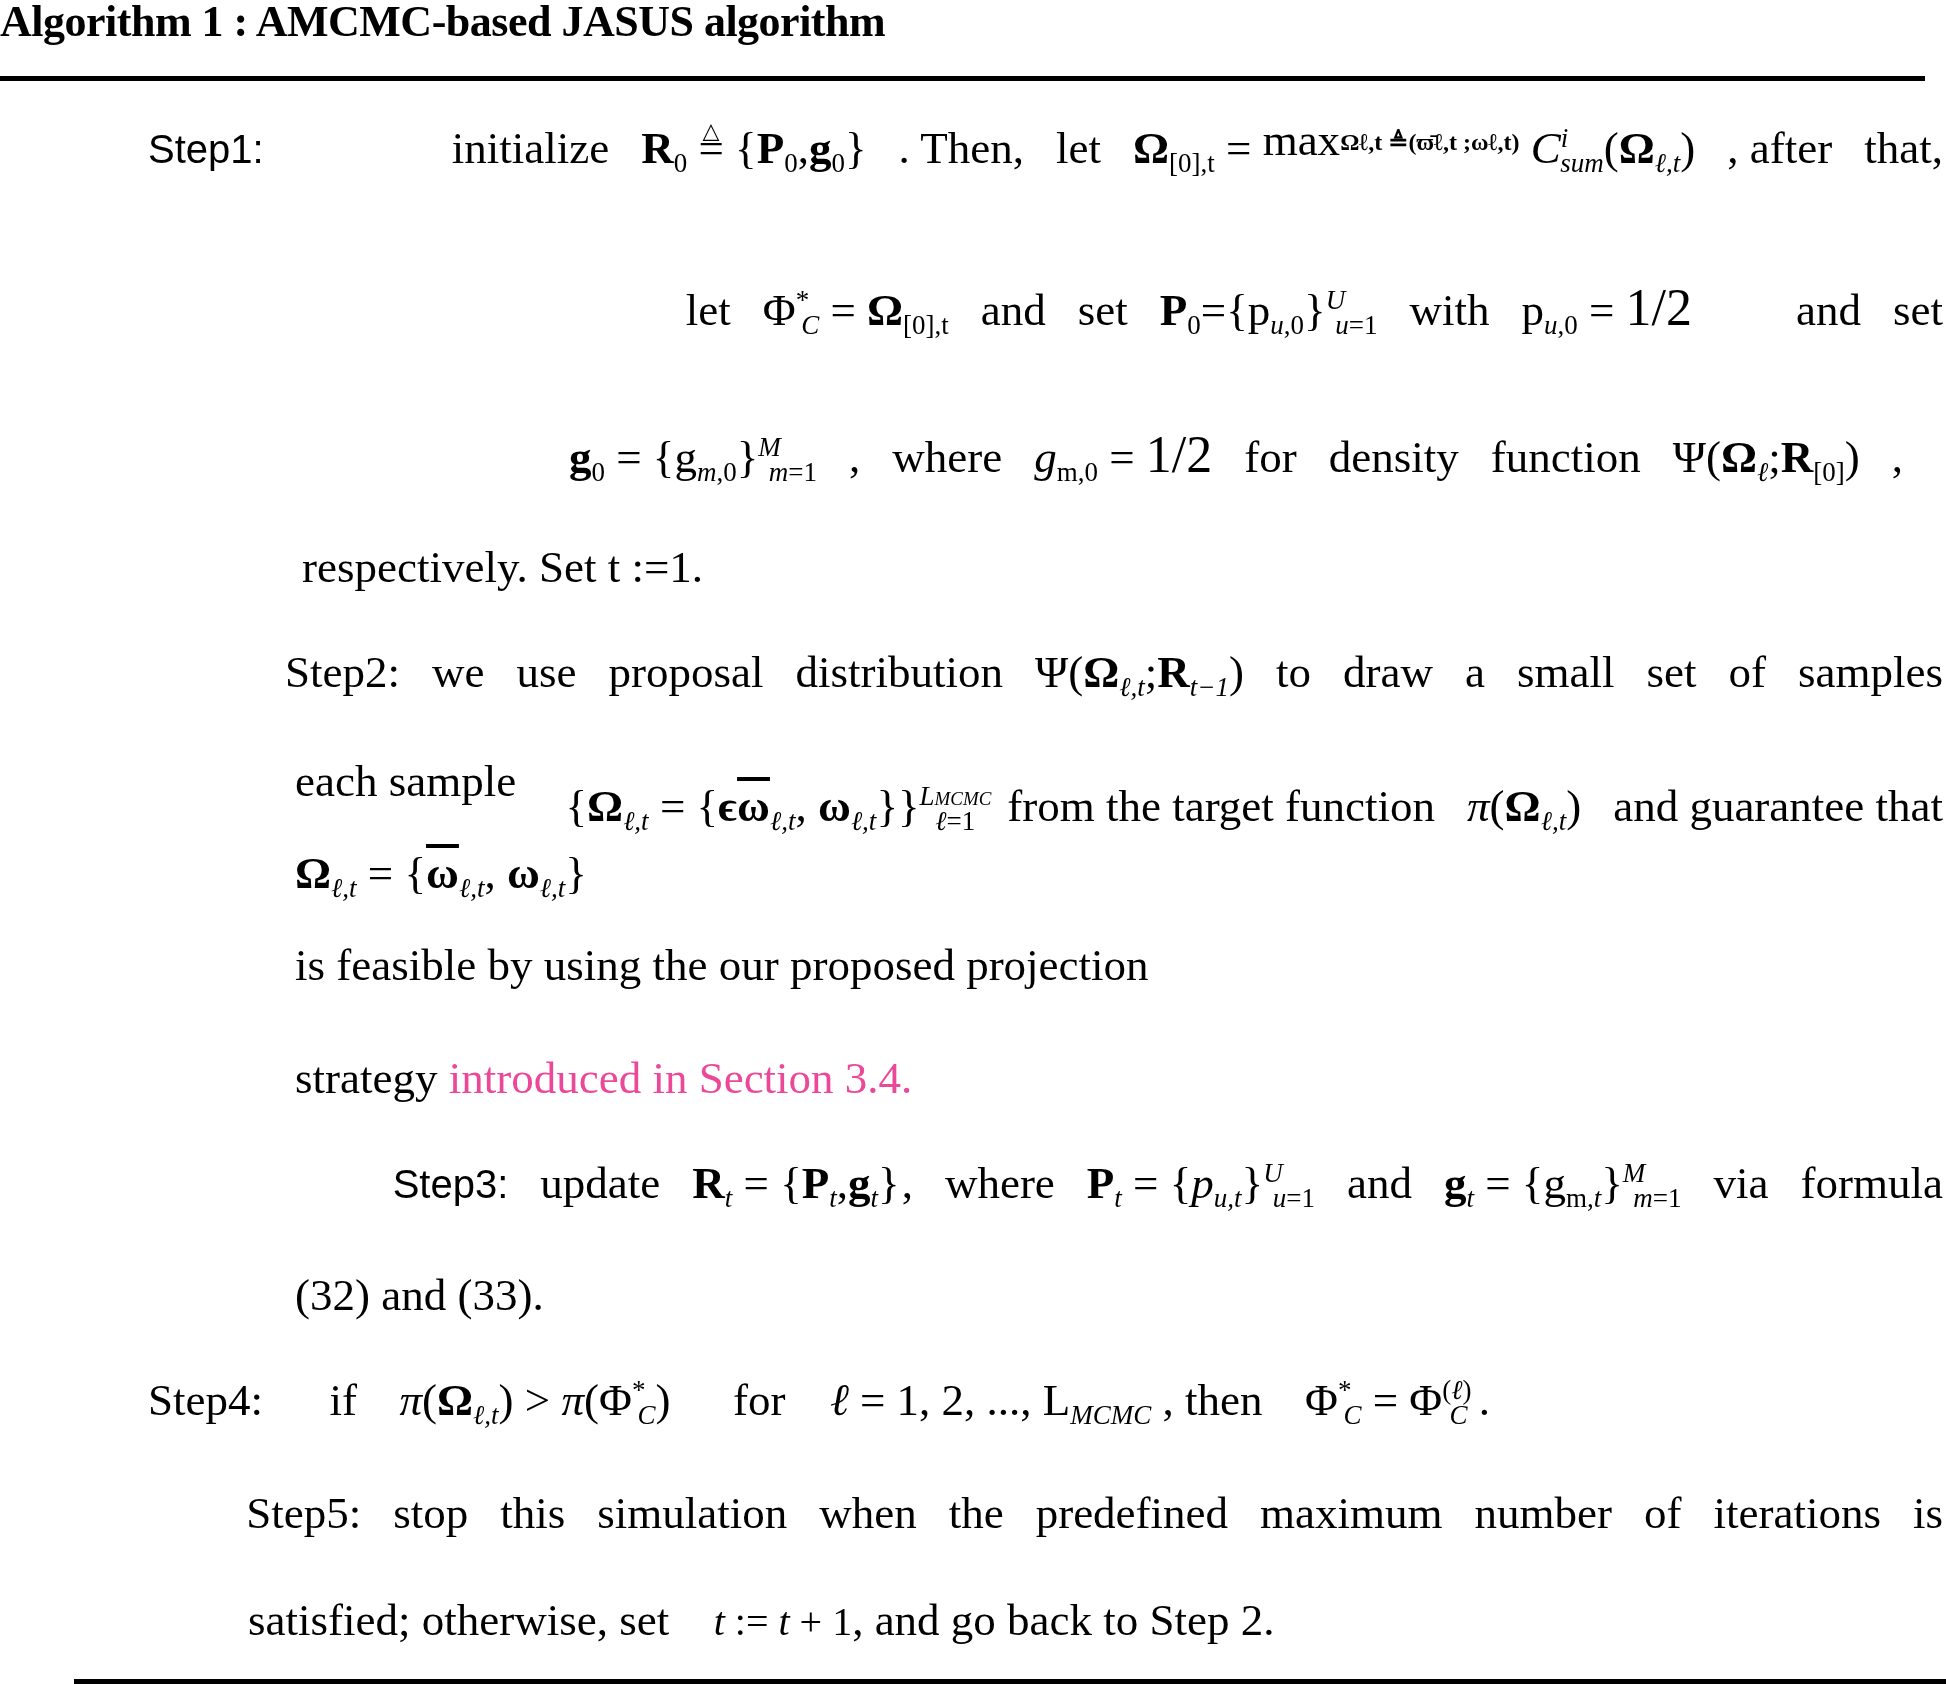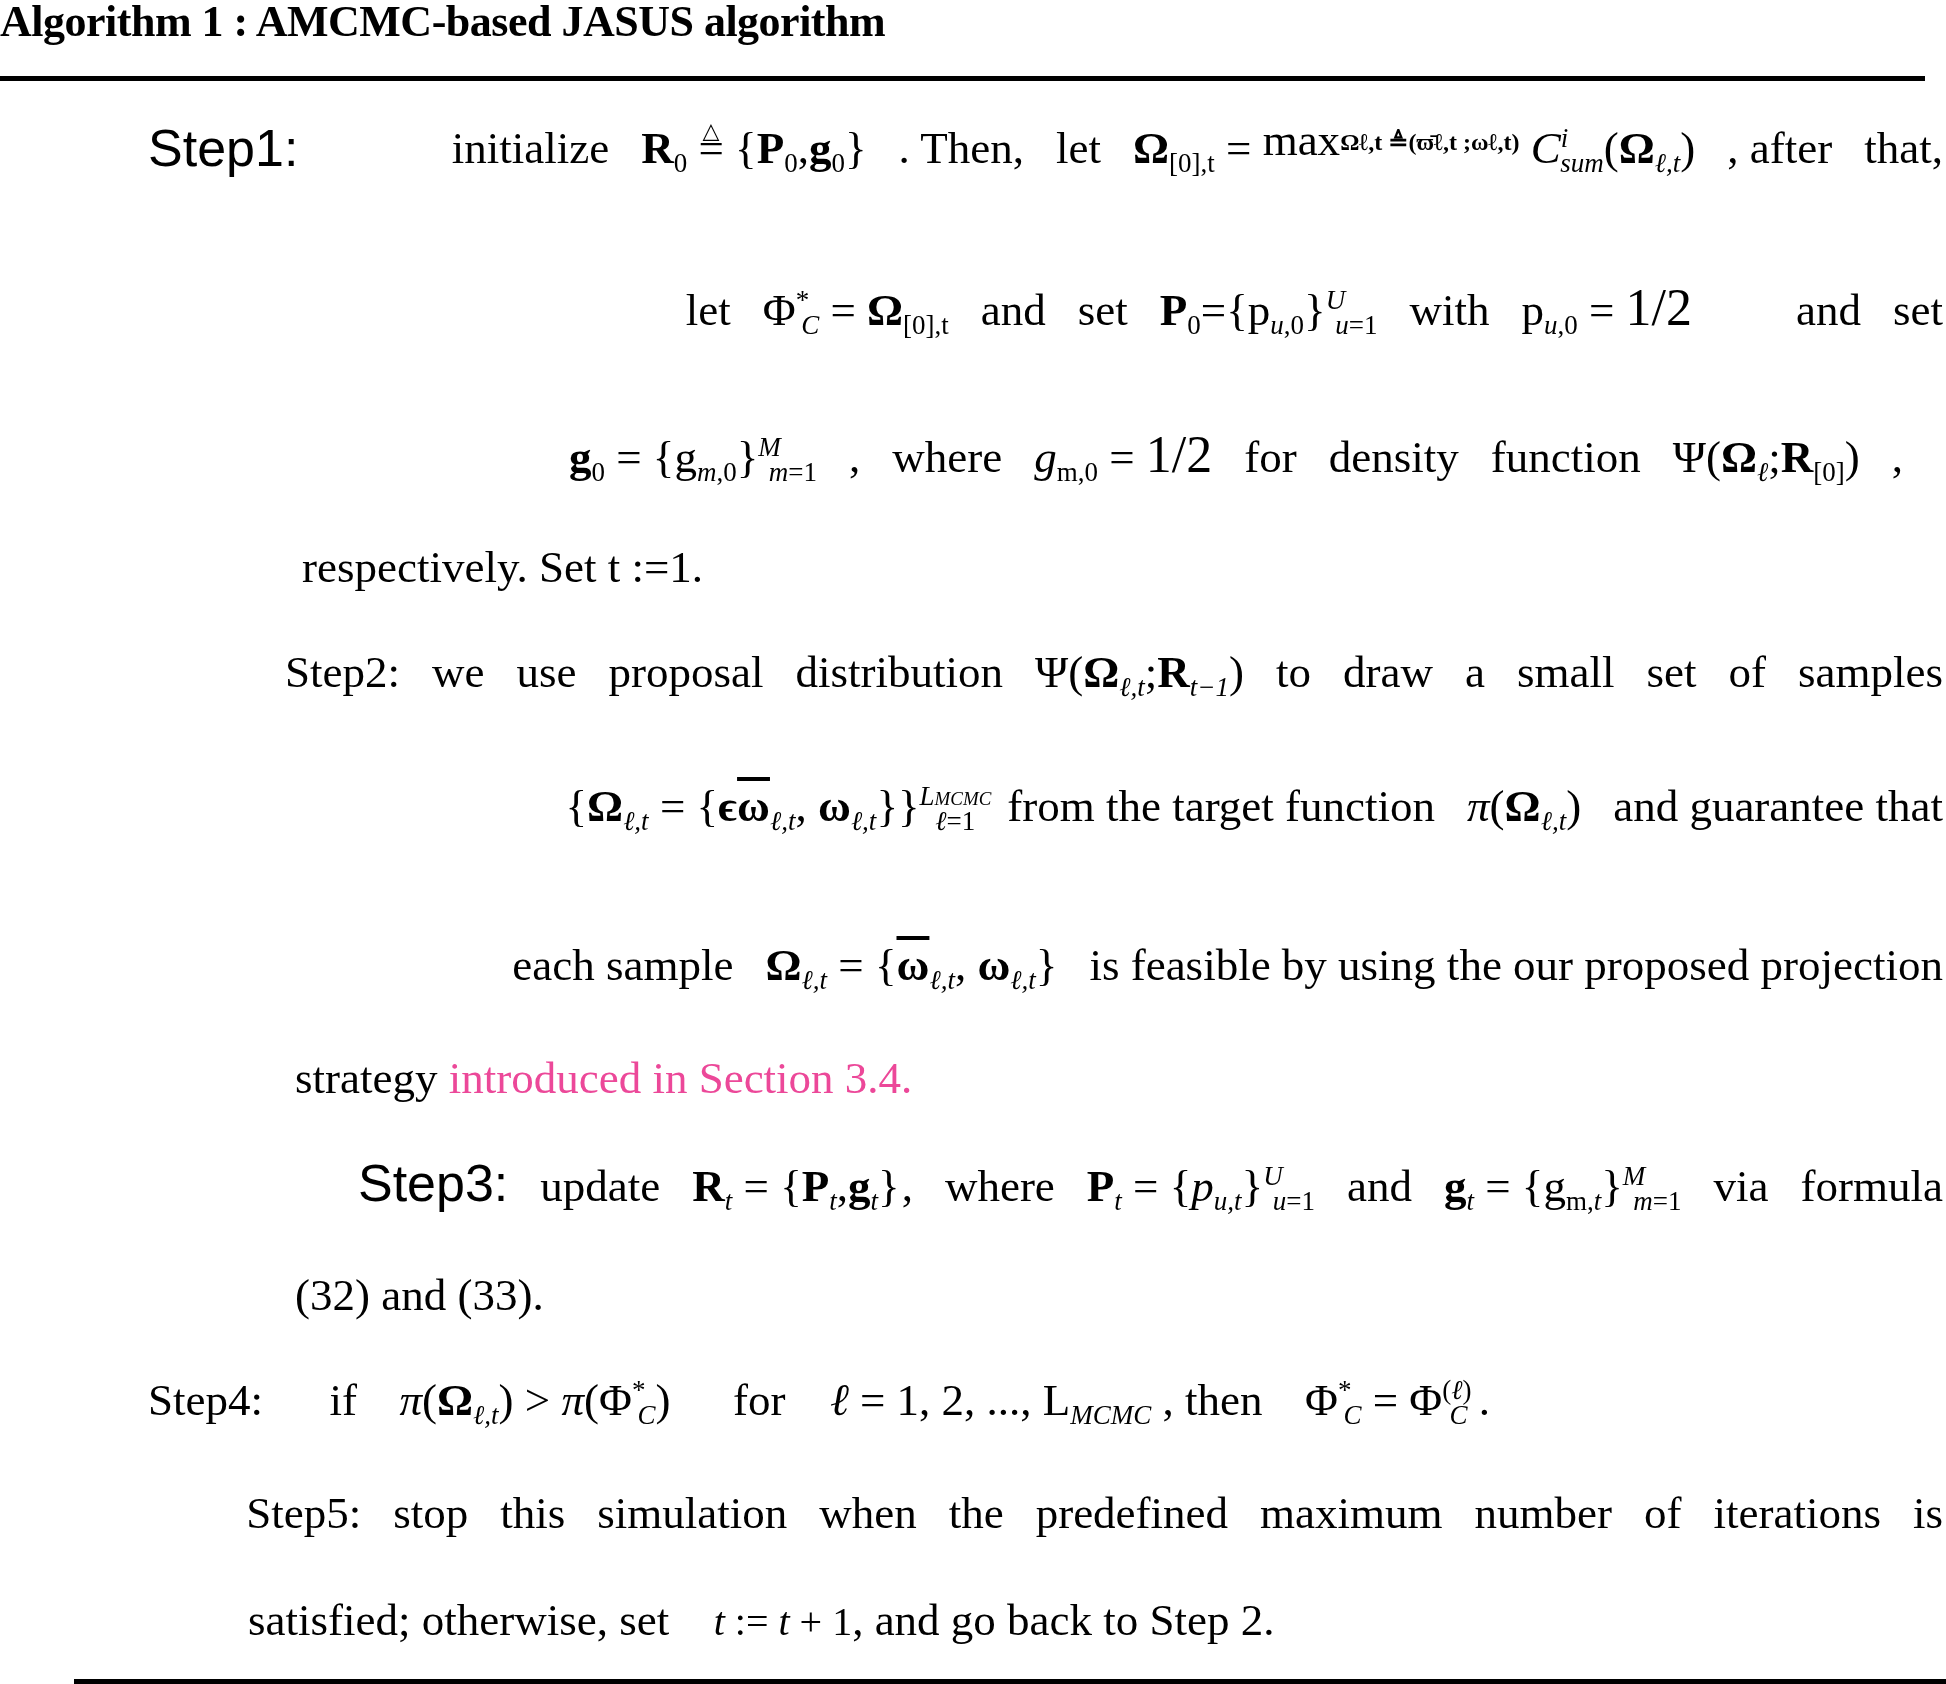--- a/index.html
+++ b/index.html
@@ -3,21 +3,21 @@
 <meta charset="utf-8">
 <style>
   html, body { margin:0; padding:0; background:#ffffff; }
   body { width:1946px; height:1684px; position:relative; overflow:hidden;
          font-family:"Liberation Serif", "DejaVu Serif", serif; color:#000; }
   .title { position:absolute; left:0; top:-4px; font-size:44px; font-weight:bold; white-space:nowrap; letter-spacing:-0.5px; }
   .rule-top { position:absolute; left:0; top:76px; width:1925px; height:5px; background:#000; }
   .rule-bottom { position:absolute; left:74px; top:1679px; width:1872px; height:5px; background:#000; }
   .line { position:absolute; white-space:nowrap; font-size:45px; line-height:60px; height:60px; }
   .just { display:flex; justify-content:flex-end; align-items:baseline;gap:32px; }
-  .label-sans { font-family:"Liberation Sans", "DejaVu Sans", sans-serif; font-size:52px; }
+  .label-sans { font-family:"Liberation Sans", "DejaVu Sans", sans-serif; font-size:40px; }
   .b { font-weight:bold; }
   .i { font-style:italic; }
   sub, sup { font-size:60%; line-height:0; position:relative; vertical-align:baseline; }
   sub { top:0.35em; }
   sup { top:-0.6em; }
   .red { color:#ec4899; }
   .big { font-size:52px; }
   .under { display:inline-flex; flex-direction:row; align-items:center; vertical-align:top; line-height:1; }
   .under .lim { font-size:24px; margin-top:2px; }
   .gap { display:inline-block; }
@@ -89,21 +89,21 @@
   <span>samples</span>
 </div>
 
 <div class="line just" style="left:295px; width:1648px; top:776px;">
   <span>{<span class="b">Ω</span><sub class="i">ℓ,t</sub> = {<span class="b">ϵ</span><span class="b" style="text-decoration:overline">ω</span><sub class="i">ℓ,t</sub>, <span class="b">ω</span><sub class="i">ℓ,t</sub>}}<sup class="i">L<span style="font-size:70%">MCMC</span></sup><sub class="i" style="margin-left:-56px">ℓ</sub><sub>=1</sub></span>
   <span>from the target function</span>
   <span><span class="i">π</span>(<span class="b">Ω</span><sub class="i">ℓ,t</sub>)</span>
   <span>and guarantee that</span>
 </div>
 
-<div class="line just" style="left:295px; width:1648px; top:935px;">
+<div class="line just" style="left:295px; width:1648px; top:935px;flex-direction:column;">
   <span>each sample</span>
   <span><span class="b">Ω</span><sub class="i">ℓ,t</sub> = {<span class="b" style="text-decoration:overline">ω</span><sub class="i">ℓ,t</sub>, <span class="b">ω</span><sub class="i">ℓ,t</sub>}</span>
   <span>is feasible by using the our proposed projection</span>
 </div>
 
 <div class="line" style="left:295px; top:1048px;">
   <span>strategy</span>
   <span class="red">introduced in Section 3.4.</span>
 </div>
 

